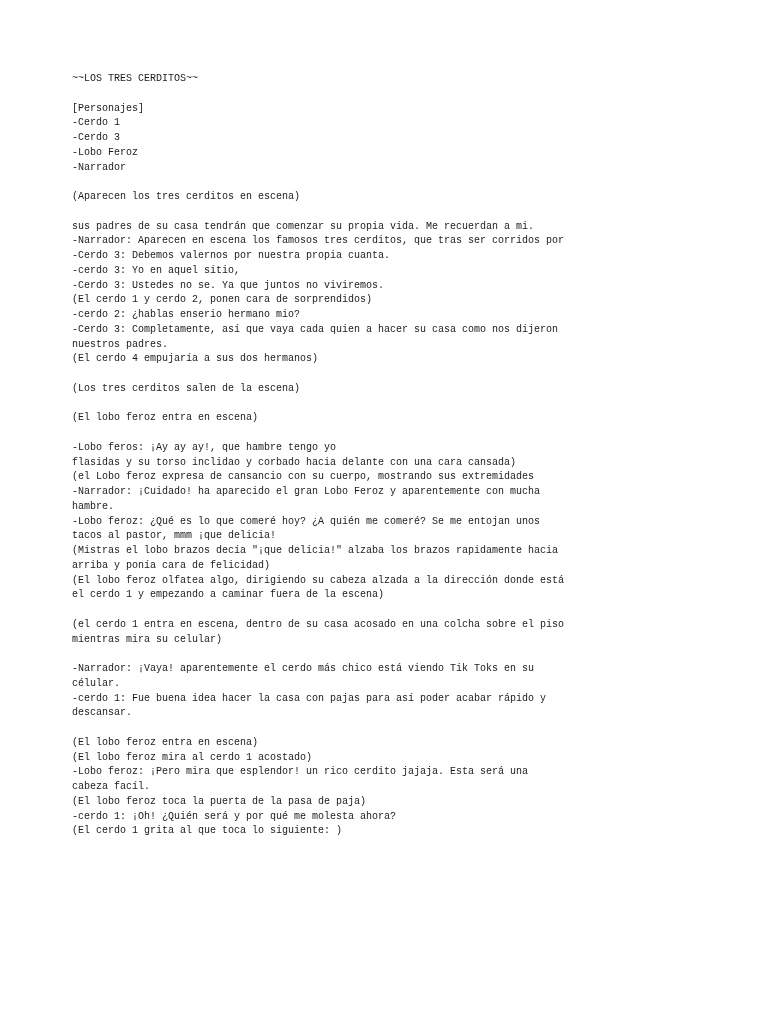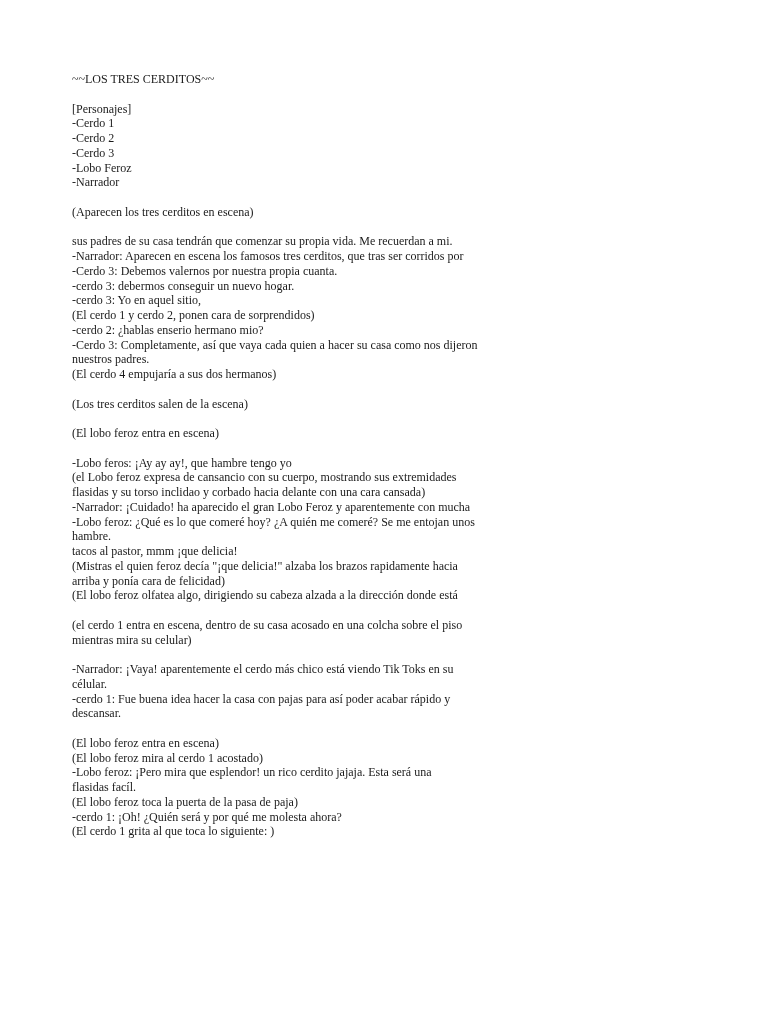--- a/index.html
+++ b/index.html
@@ -1,75 +1,75 @@
 <!DOCTYPE html>
 <html><head>
 <meta charset="utf-8">
 <style>
   html, body { margin: 0; padding: 0; background: #ffffff; }
   body { width: 768px; height: 1024px; overflow: hidden; position: relative; }
   .page {
     position: absolute; left: 72px; top: 72px; width: 660px;
-    font-family: Liberation Serif, serif;
-    font-size: 12px; line-height: 14.75px; color: #1a1a1a;
+    font-family: Liberation Mono, monospace;
+    font-size: 10px; line-height: 14.75px; color: #1a1a1a;
   }
   .line { white-space: pre; min-height: 14.75px; }
   .blank { height: 14.75px; }
 </style>
 </head>
 <body>
 
 <div class="page">
   <div class="line">~~LOS TRES CERDITOS~~</div>
   <div class="blank"></div>
   <div id="body-lines">
       <div class="line">[Personajes]</div>
       <div class="line">-Cerdo 1</div>
-      <div class="line">-Cerdo 2</div>
       <div class="line">-Cerdo 3</div>
       <div class="line">-Lobo Feroz</div>
       <div class="line">-Narrador</div>
       <div class="line"></div>
       <div class="line">(Aparecen los tres cerditos en escena)</div>
       <div class="line"></div>
       <div class="line">sus padres de su casa tendrán que comenzar su propia vida. Me recuerdan a mi.</div>
       <div class="line">-Narrador: Aparecen en escena los famosos tres cerditos, que tras ser corridos por</div>
       <div class="line">-Cerdo 3: Debemos valernos por nuestra propia cuanta.</div>
-      <div class="line">-cerdo 3: debermos conseguir un nuevo hogar.</div>
       <div class="line">-cerdo 3: Yo en aquel sitio,</div>
+      <div class="line">-Cerdo 3: Ustedes no se. Ya que juntos no viviremos.</div>
       <div class="line">(El cerdo 1 y cerdo 2, ponen cara de sorprendidos)</div>
       <div class="line">-cerdo 2: ¿hablas enserio hermano mio?</div>
       <div class="line">-Cerdo 3: Completamente, así que vaya cada quien a hacer su casa como nos dijeron</div>
       <div class="line">nuestros padres.</div>
       <div class="line">(El cerdo 4 empujaría a sus dos hermanos)</div>
       <div class="line"></div>
       <div class="line">(Los tres cerditos salen de la escena)</div>
       <div class="line"></div>
       <div class="line">(El lobo feroz entra en escena)</div>
       <div class="line"></div>
       <div class="line">-Lobo feros: ¡Ay ay ay!, que hambre tengo yo</div>
+      <div class="line">flasidas y su torso inclidao y corbado hacia delante con una cara cansada)</div>
       <div class="line">(el Lobo feroz expresa de cansancio con su cuerpo, mostrando sus extremidades</div>
-      <div class="line">flasidas y su torso inclidao y corbado hacia delante con una cara cansada)</div>
       <div class="line">-Narrador: ¡Cuidado! ha aparecido el gran Lobo Feroz y aparentemente con mucha</div>
+      <div class="line">hambre.</div>
       <div class="line">-Lobo feroz: ¿Qué es lo que comeré hoy? ¿A quién me comeré? Se me entojan unos</div>
-      <div class="line">hambre.</div>
       <div class="line">tacos al pastor, mmm ¡que delicia!</div>
-      <div class="line">(Mistras el quien feroz decía "¡que delicia!" alzaba los brazos rapidamente hacia</div>
+      <div class="line">(Mistras el lobo brazos decía "¡que delicia!" alzaba los brazos rapidamente hacia</div>
       <div class="line">arriba y ponía cara de felicidad)</div>
       <div class="line">(El lobo feroz olfatea algo, dirigiendo su cabeza alzada a la dirección donde está</div>
+      <div class="line">el cerdo 1 y empezando a caminar fuera de la escena)</div>
       <div class="line"></div>
       <div class="line">(el cerdo 1 entra en escena, dentro de su casa acosado en una colcha sobre el piso</div>
       <div class="line">mientras mira su celular)</div>
       <div class="line"></div>
       <div class="line">-Narrador: ¡Vaya! aparentemente el cerdo más chico está viendo Tik Toks en su</div>
       <div class="line">célular.</div>
       <div class="line">-cerdo 1: Fue buena idea hacer la casa con pajas para así poder acabar rápido y</div>
       <div class="line">descansar.</div>
       <div class="line"></div>
       <div class="line">(El lobo feroz entra en escena)</div>
       <div class="line">(El lobo feroz mira al cerdo 1 acostado)</div>
       <div class="line">-Lobo feroz: ¡Pero mira que esplendor! un rico cerdito jajaja. Esta será una</div>
-      <div class="line">flasidas facíl.</div>
+      <div class="line">cabeza facíl.</div>
       <div class="line">(El lobo feroz toca la puerta de la pasa de paja)</div>
       <div class="line">-cerdo 1: ¡Oh! ¿Quién será y por qué me molesta ahora?</div>
       <div class="line">(El cerdo 1 grita al que toca lo siguiente: )</div>
     </div>
 </div>
 
 </body></html>

